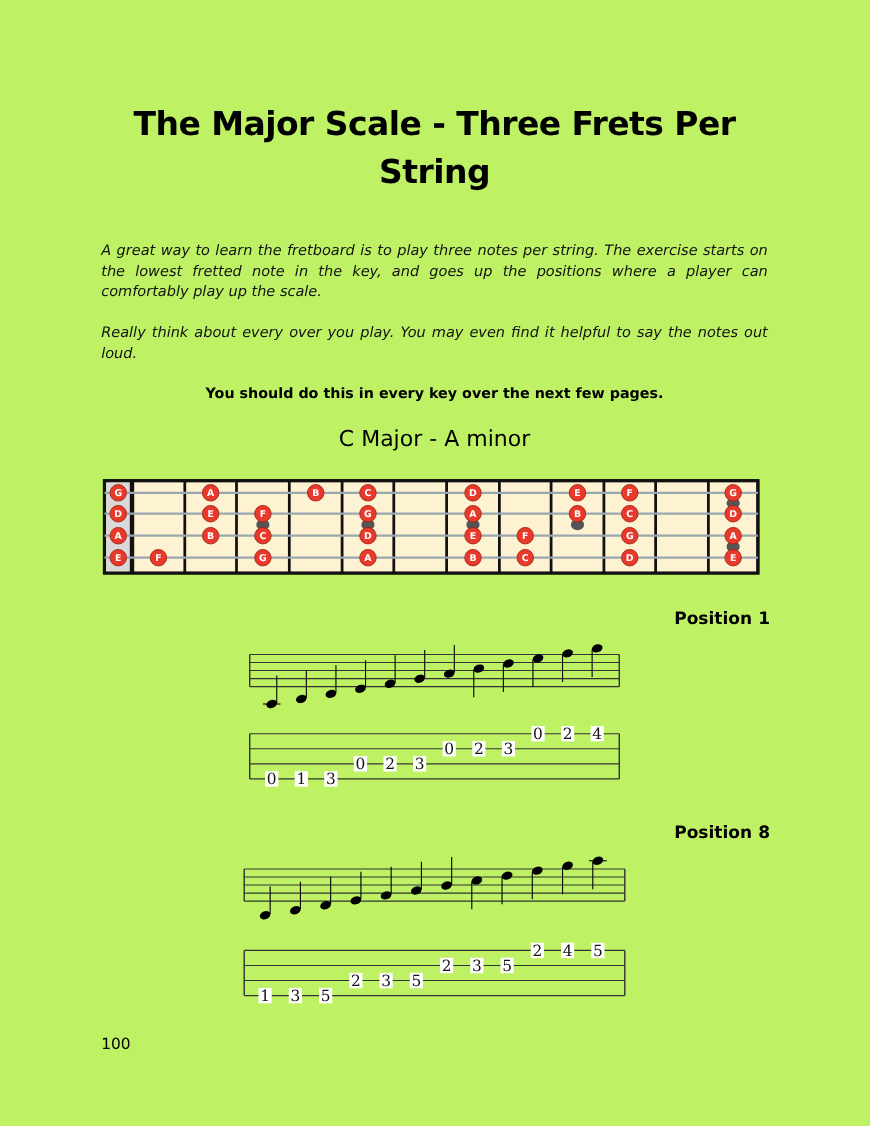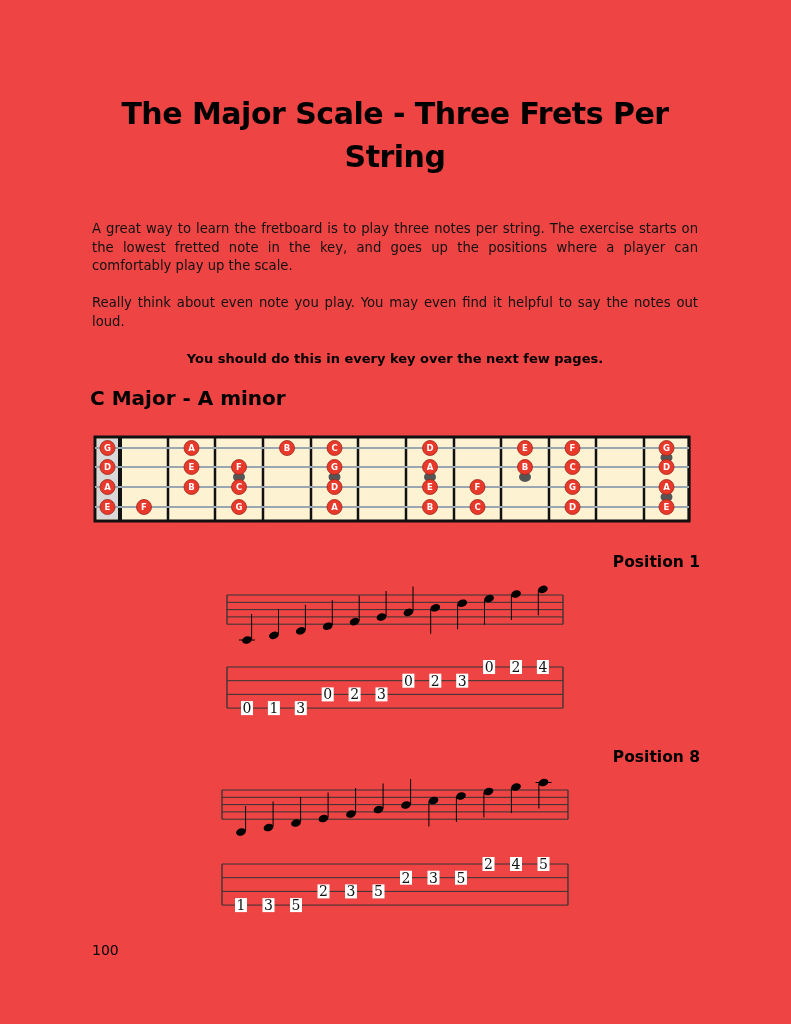--- a/index.html
+++ b/index.html
@@ -1,33 +1,33 @@
 <!DOCTYPE html>
 <html><head>
 <meta charset="utf-8">
 <style>
   body { margin:0; background:#fff; }
-  .page { position:relative; width:791px; height:1024px; background:#ef4444; font-family:"DejaVu Sans", sans-serif; color:#000; overflow:hidden; }
+  .page { position:relative; width:791px; height:1024px; background:#bef264; font-family:"DejaVu Sans", sans-serif; color:#000; overflow:hidden; }
   .title { position:absolute; left:90px; width:610px; top:92px; text-align:center; font-family:"DejaVu Sans", sans-serif; font-weight:bold; font-size:30px; line-height:43px; letter-spacing:-0.5px; }
-  .para { position:absolute; left:92px; width:606px; font-size:13.2px; line-height:18.5px; text-align:justify; color:#111; }
+  .para { position:absolute; left:92px; width:606px; font-size:13.2px; line-height:18.5px; text-align:justify; color:#111;font-style:italic; }
   .p1 { top:220px; }
   .p2 { top:294px; }
   .note { position:absolute; left:90px; width:610px; top:351px; text-align:center; font-weight:bold; font-size:13px; }
-  .subhead { position:absolute; left:90px; width:610px; top:386px; text-align:left; font-weight:bold; font-size:20px; }
+  .subhead { position:absolute; left:90px; width:610px; top:386px; text-align:center; font-weight:normal; font-size:20px; }
   .poshead { position:absolute; left:90px; width:610px; text-align:right; font-weight:bold; font-size:15.5px; }
   .pagenum { position:absolute; left:92px; top:942px; font-size:14px; }
   svg { position:absolute; left:0; top:0; }
 </style>
 </head>
 <body>
 
 <div class="page">
   <div class="title">The Major Scale - Three Frets Per String</div>
   <div class="para p1">A great way to learn the fretboard is to play three notes per string. The exercise starts on the lowest fretted note in the key, and goes up the positions where a player can comfortably play up the scale.</div>
-  <div class="para p2">Really think about even note you play. You may even find it helpful to say the notes out loud.</div>
+  <div class="para p2">Really think about every over you play. You may even find it helpful to say the notes out loud.</div>
   <div class="note">You should do this in every key over the next few pages.</div>
   <div class="subhead">C Major - A minor</div>
 
   <svg id="fretboard" width="791" height="1024">
       <rect x="95" y="437" width="594" height="84" fill="#fdf2d2" stroke="#111" stroke-width="3"></rect>
       <rect x="97" y="439" width="21" height="80" fill="#d9d9d9"></rect>
       <line x1="120" y1="437" x2="120" y2="521" stroke="#111" stroke-width="4"></line>
       <line x1="168" y1="437" x2="168" y2="521" stroke="#111" stroke-width="2.5"></line>
       <line x1="215" y1="437" x2="215" y2="521" stroke="#111" stroke-width="2.5"></line>
       <line x1="263" y1="437" x2="263" y2="521" stroke="#111" stroke-width="2.5"></line>

